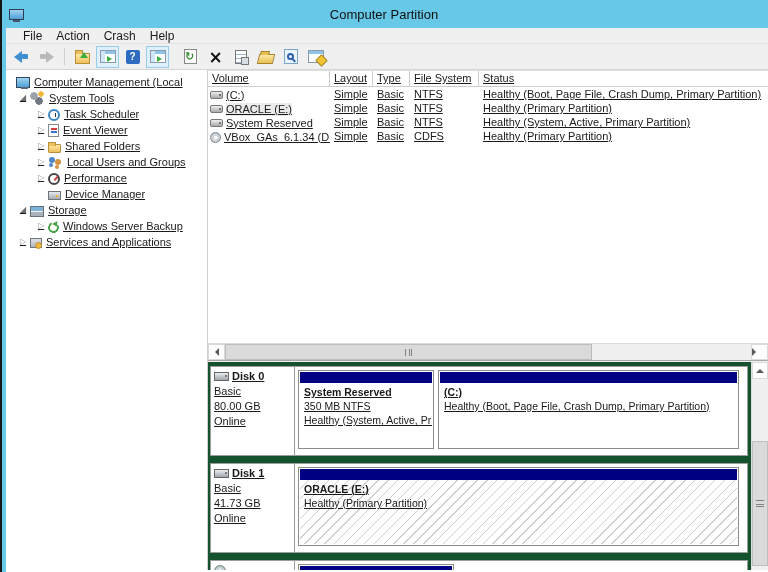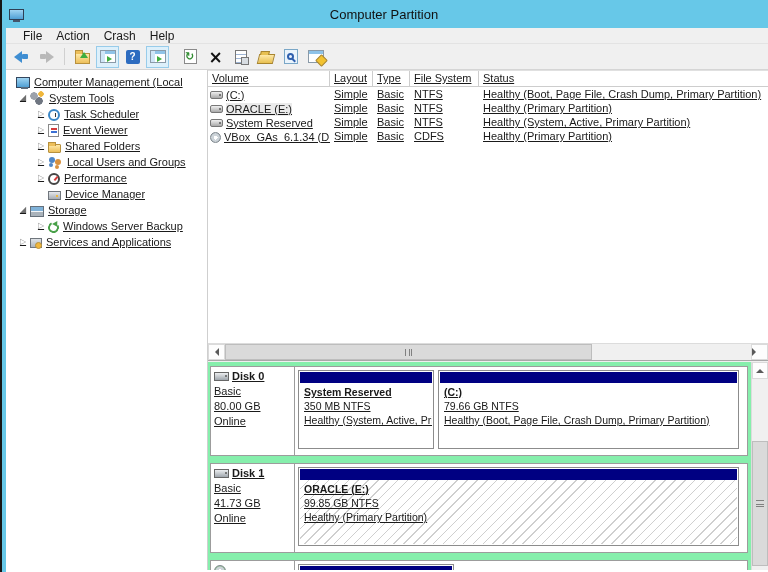--- a/index.html
+++ b/index.html
@@ -140,21 +140,21 @@
   .hthumb { width:367px; background:#dadada; border:1px solid #bdbdbd; display:flex; align-items:center; justify-content:center; }
   .grip-v { width:7px; height:7px; border-left:1px solid #808080; border-right:1px solid #808080;
     background:linear-gradient(90deg,transparent 0 3px,#808080 3px 4px,transparent 4px); }
   .grip-h { width:8px; height:7px; border-top:1px solid #808080; border-bottom:1px solid #808080;
     background:linear-gradient(180deg,transparent 0 2.5px,#808080 2.5px 3.5px,transparent 3.5px); }
   .htrack { flex:1; }
 
   .pane-sep { height:2px; background:#f0f0f0; border-top:1px solid #a8a8a8; }
 
   
-  .bottom-pane { flex:1; display:flex; min-height:0; background:#86efac; }
+  .bottom-pane { flex:1; display:flex; min-height:0; background:#14532d; }
   .disk-area { flex:1; padding:4px 3px 0 2px; overflow:hidden; min-width:0; }
   .vscroll { width:17px; background:#f0f0f0; border-left:1px solid #dcdcdc; display:flex; flex-direction:column; }
   .vthumb { height:125px; margin-top:62px; background:#dadada; border:1px solid #bdbdbd; display:flex; align-items:center; justify-content:center; }
 
   .disk-row { display:flex; border:1px solid #9c9c9c; height:90px; margin-bottom:7px; background:#fff; }
   .dlabel { width:84px; border-right:1px solid #9c9c9c; padding:2px 3px; font-size:11px; line-height:15px; flex:none; overflow:hidden; white-space:nowrap; }
   .dname { display:flex; align-items:center; gap:3px; font-weight:bold; }
   .d-disk { width:15px; height:9px; background:linear-gradient(#eceef0,#9fa6ad); border:1px solid #666; flex:none; position:relative; }
   .d-disk::after { content:''; position:absolute; right:1px; top:2px; width:2px; height:2px; border-radius:50%; background:#5a5a5a; }
   .d-cd { width:12px; height:12px; border-radius:50%; flex:none; margin-top:2px;
@@ -375,21 +375,20 @@
               <div class="ptxt">
                 <div class="pt1">System Reserved</div>
                 <div>350 MB NTFS</div>
                 <div>Healthy (System, Active, Primary Partition)</div>
               </div>
             </div>
             <div class="part" style="flex:1;">
               <div class="pbar"></div>
               <div class="ptxt">
                 <div class="pt1">(C:)</div>
-                <div>79.66 GB NTFS</div>
                 <div>Healthy (Boot, Page File, Crash Dump, Primary Partition)</div>
               </div>
             </div>
           </div>
         </div>
 
         <div class="disk-row">
           <div class="dlabel">
             <div class="dname">
                 <span class="d-disk"></span>
@@ -397,21 +396,20 @@
               </div>
             <div>Basic</div>
             <div>41.73 GB</div>
             <div>Online</div>
           </div>
           <div class="parts">
             <div class="part hatch" style="flex:1;">
               <div class="pbar"></div>
               <div class="ptxt">
                 <div class="pt1">ORACLE (E:)</div>
-                <div>99.85 GB NTFS</div>
                 <div>Healthy (Primary Partition)</div>
               </div>
             </div>
           </div>
         </div>
 
         <div class="disk-row">
           <div class="dlabel">
             <div class="dname">
                 <span class="d-cd"></span>

